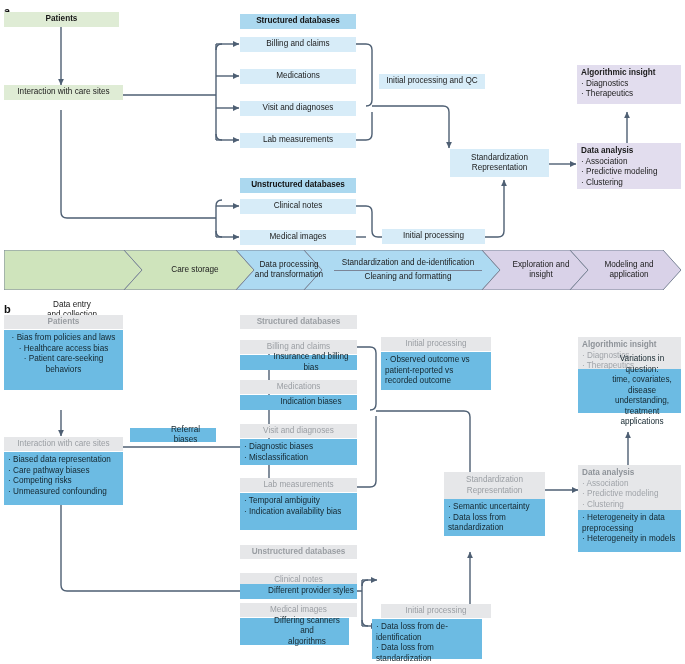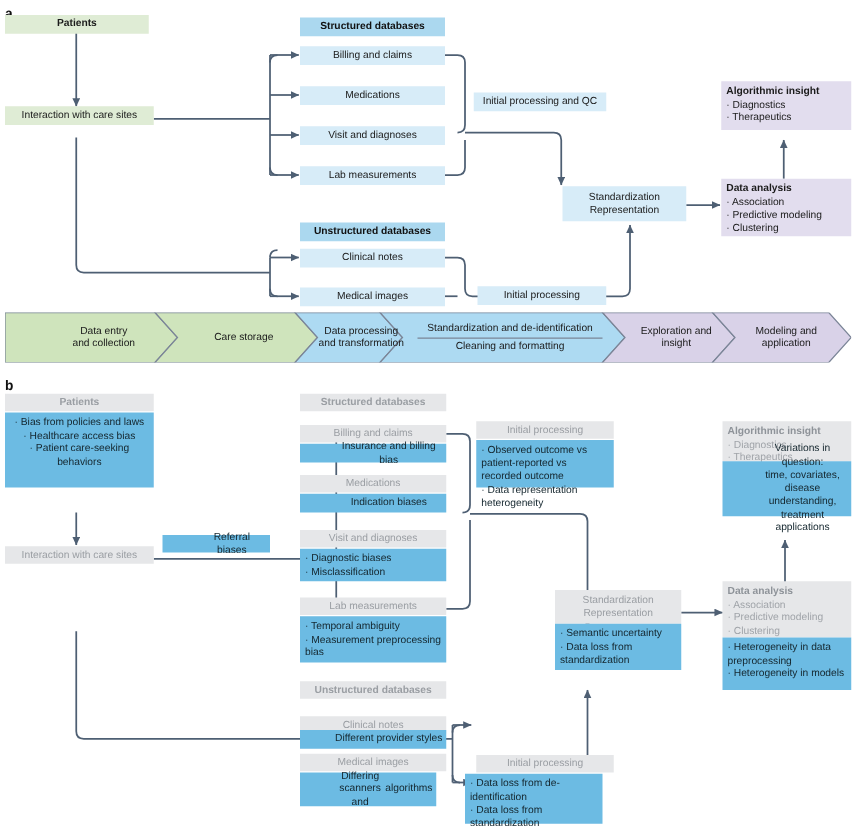--- a/index.html
+++ b/index.html
@@ -198,21 +198,21 @@
         <path d="M232,0 L300,0 L318,20 L300,40 L232,40 L250,20 Z" fill="#addaf2"></path>
 
         <path d="M300,0 L478,0 L496,20 L478,40 L300,40 L318,20 Z" fill="#addaf2"></path>
 
         <path d="M478,0 L566,0 L584,20 L566,40 L478,40 L496,20 Z" fill="#d9d2e8"></path>
 
         <path d="M566,0 L659,0 L677,20 L659,40 L566,40 L584,20 Z" fill="#d9d2e8"></path>
       </g>
     </svg>
 
-    <div class="chev" style="left:13px; width:132px;">
+    <div class="chev" style="left:2px; width:132px;margin-top:40px;">
       <span class="ln">Data entry</span>
       <span class="ln">and collection</span>
     </div>
     <div class="chev" style="left:138px; width:106px;">
       <span class="ln">Care storage</span>
     </div>
     <div class="chev" style="left:318px; width:172px;">
       <span class="ln">Standardization and de-identification</span>
       <span class="divline"></span>
       <span class="ln">Cleaning and formatting</span>
@@ -234,58 +234,63 @@
   <div class="panel-letter" style="left:4px; top:303px;">b</div>
 
   <div class="box grey-hdr bold" style="left:4px; top:315px; width:119px; height:14px;">Patients</div>
   <div class="bullets mid-blue" style="left:4px; top:330px; width:119px; height:60px;text-align:center;">
     <span class="b">Bias from policies and laws</span>
     <span class="b">Healthcare access bias</span>
     <span class="b">Patient care-seeking behaviors</span>
   </div>
 
   <div class="box grey-hdr" style="left:4px; top:437px; width:119px; height:14px;">Interaction with care sites</div>
+  <div class="bullets mid-blue" style="left:4px; top:452px; width:119px; height:53px;">
+    <span class="b">Biased data representation</span>
+    <span class="b">Care pathway biases</span>
+    <span class="b">Competing risks</span>
+    <span class="b">Unmeasured confounding</span>
+  </div>
 
   <div class="box mid-blue" style="left:130px; top:428px; width:86px; height:14px;">Referral biases</div>
 
   <div class="box grey-hdr bold" style="left:240px; top:315px; width:117px; height:14px;">Structured databases</div>
 
   <div class="box grey-hdr" style="left:240px; top:340px; width:117px; height:14px;">Billing and claims</div>
   <div class="box mid-blue" style="left:240px; top:355px; width:117px; height:15px;">Insurance and billing bias</div>
 
   <div class="box grey-hdr" style="left:240px; top:380px; width:117px; height:14px;">Medications</div>
   <div class="box mid-blue" style="left:240px; top:395px; width:117px; height:15px;">Indication biases</div>
 
   <div class="box grey-hdr" style="left:240px; top:424px; width:117px; height:14px;">Visit and diagnoses</div>
   <div class="bullets mid-blue" style="left:240px; top:439px; width:117px; height:26px;">
     <span class="b">Diagnostic biases</span>
     <span class="b">Misclassification</span>
   </div>
 
   <div class="box grey-hdr" style="left:240px; top:478px; width:117px; height:14px;">Lab measurements</div>
   <div class="bullets mid-blue" style="left:240px; top:493px; width:117px; height:37px;">
     <span class="b">Temporal ambiguity</span>
-    <span class="b">Measurement preprocessing bias</span>
+    <span class="b">Indication availability bias</span>
   </div>
 
   <div class="box grey-hdr bold" style="left:240px; top:545px; width:117px; height:14px;">Unstructured databases</div>
 
   <div class="box grey-hdr" style="left:240px; top:573px; width:117px; height:14px;">Clinical notes</div>
   <div class="box mid-blue" style="left:240px; top:584px; width:117px; height:15px;">Different provider styles</div>
 
   <div class="box grey-hdr" style="left:240px; top:603px; width:117px; height:14px;">Medical images</div>
-  <div class="box mid-blue" style="left:240px; top:618px; width:109px; height:27px; flex-direction:row;">
+  <div class="box mid-blue" style="left:240px; top:618px; width:109px; height:27px; flex-direction:column;">
     <span>Differing scanners and</span>
     <span>algorithms</span>
   </div>
 
   <div class="box grey-hdr" style="left:381px; top:337px; width:110px; height:14px;">Initial processing</div>
   <div class="bullets mid-blue" style="left:381px; top:352px; width:110px; height:38px;">
     <span class="b">Observed outcome vs patient-reported vs recorded outcome</span>
-    <span class="b">Data representation heterogeneity</span>
   </div>
 
   <div class="box grey-hdr" style="left:444px; top:472px; width:101px; height:27px; flex-direction:column;">
     <span>Standardization</span>
     <span>Representation</span>
   </div>
   <div class="bullets mid-blue" style="left:444px; top:499px; width:101px; height:37px;">
     <span class="b">Semantic uncertainty</span>
     <span class="b">Data loss from standardization</span>
   </div>

